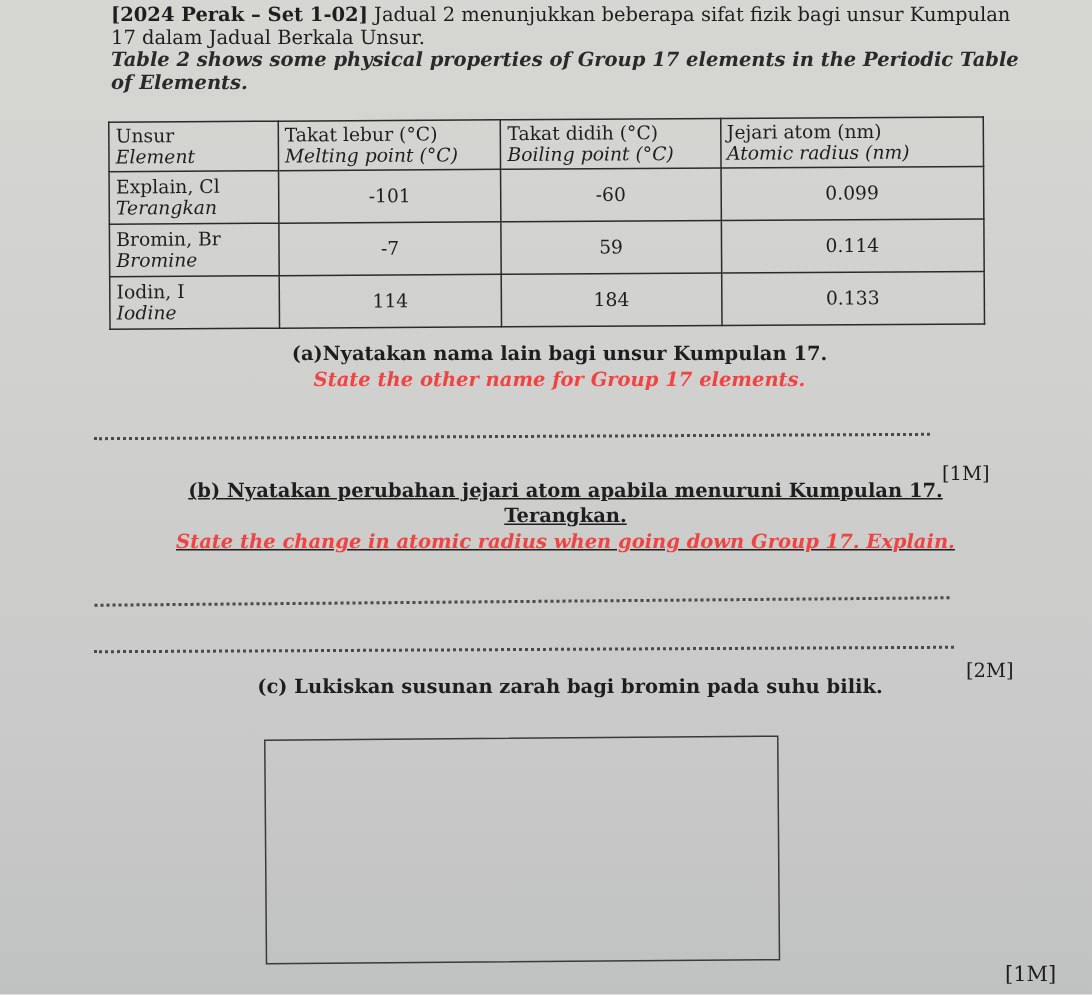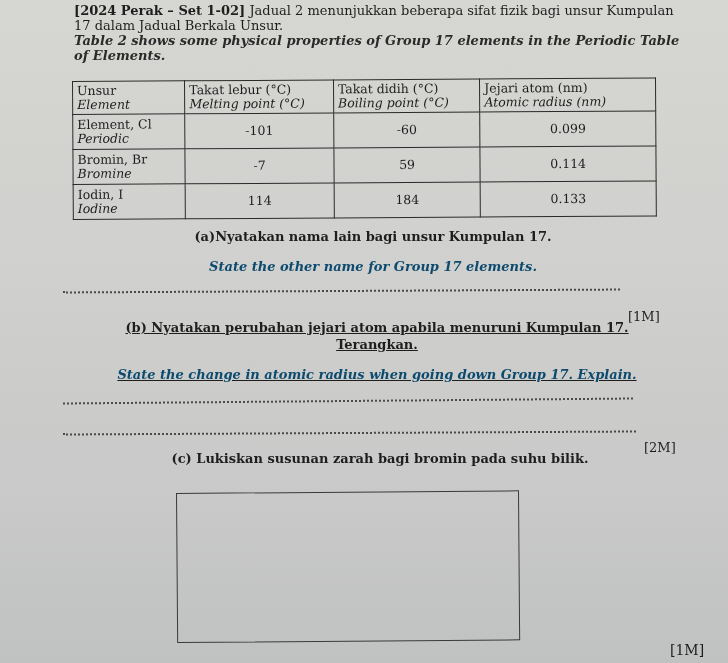--- a/index.html
+++ b/index.html
@@ -83,22 +83,21 @@
     font-size: 13px;
     line-height: 17px;
     text-align: center;
   }
   .q .ms {
     font-weight: bold;
   }
   .q .en {
     font-style: italic;
     font-weight: bold;
-    color: #0c4a6e;
-    margin-top: 13px;
+    color: #ef4444;
   }
   .dots {
     position: absolute;
     height: 0;
     border-bottom: 2px dotted #4a4a4a;
   }
   .mark {
     position: absolute;
     font-size: 13px;
     font-weight: normal;
@@ -143,22 +142,22 @@
         </th>
         <th class="col-ar">
           <span>Jejari atom (nm)</span>
           <span class="en">Atomic radius (nm)</span>
         </th>
       </tr>
     </thead>
     <tbody>
       <tr>
         <td class="elem">
-          <span>Element, Cl</span>
-          <span class="en">Periodic</span>
+          <span>Explain, Cl</span>
+          <span class="en">Terangkan</span>
         </td>
         <td class="num">-101</td>
         <td class="num">-60</td>
         <td class="num">0.099</td>
       </tr>
       <tr>
         <td class="elem">
           <span>Bromin, Br</span>
           <span class="en">Bromine</span>
         </td>

